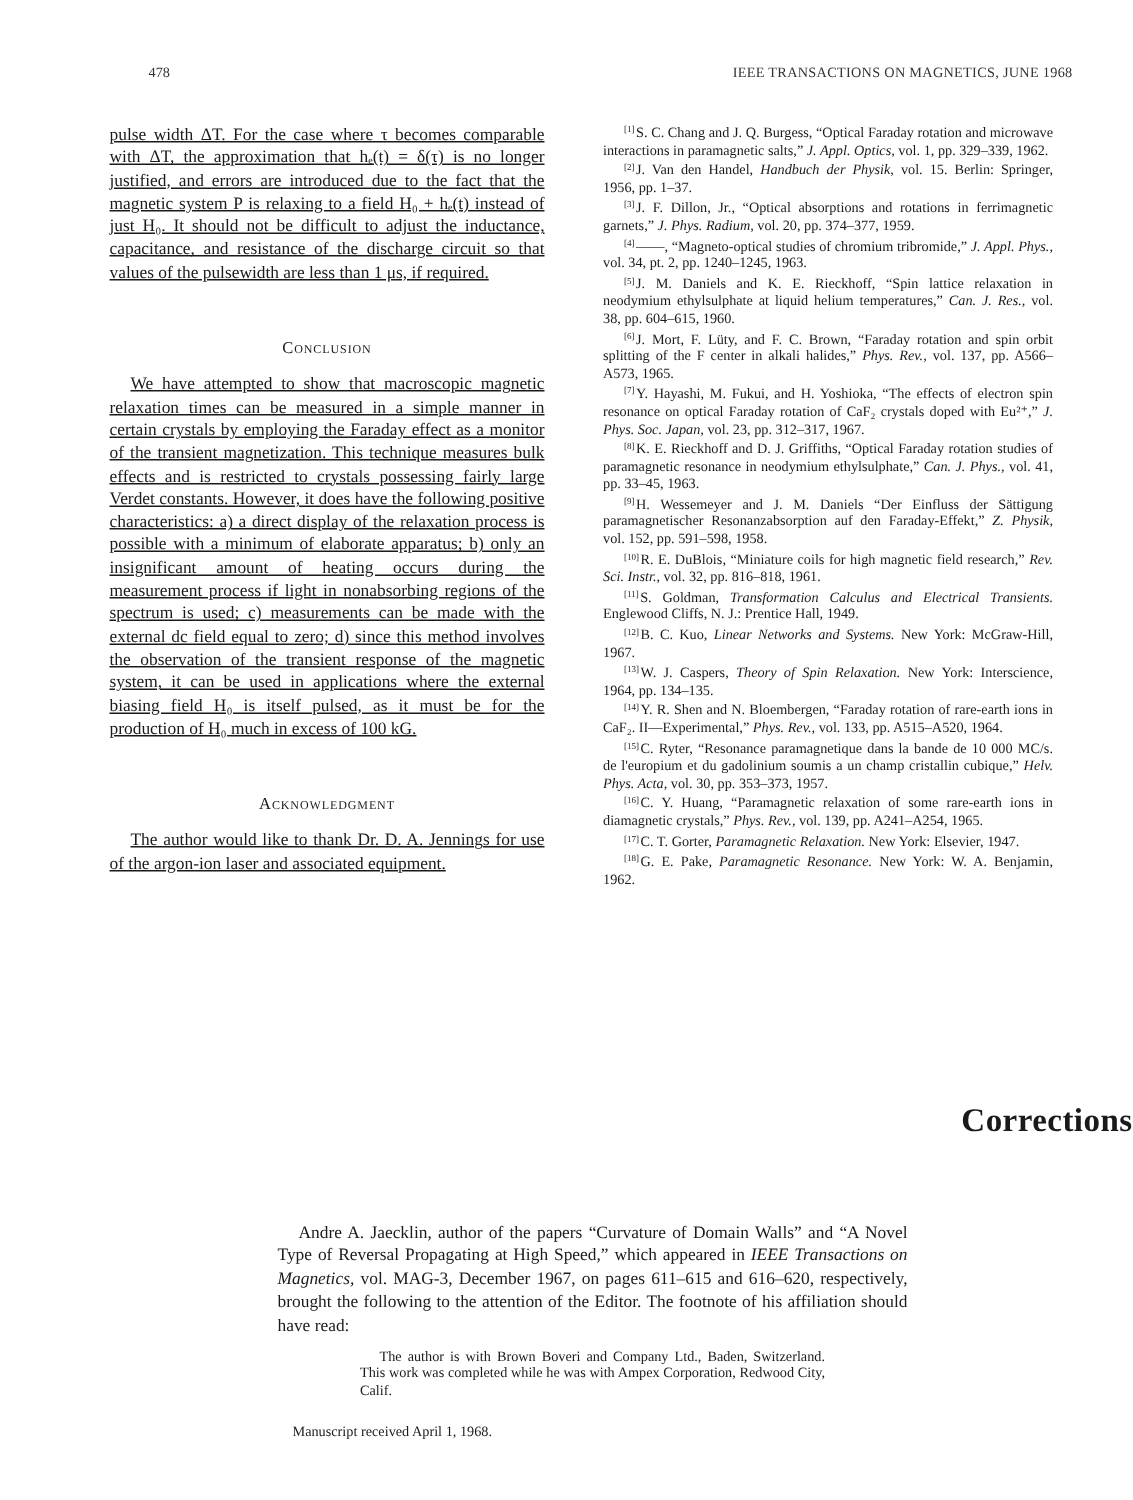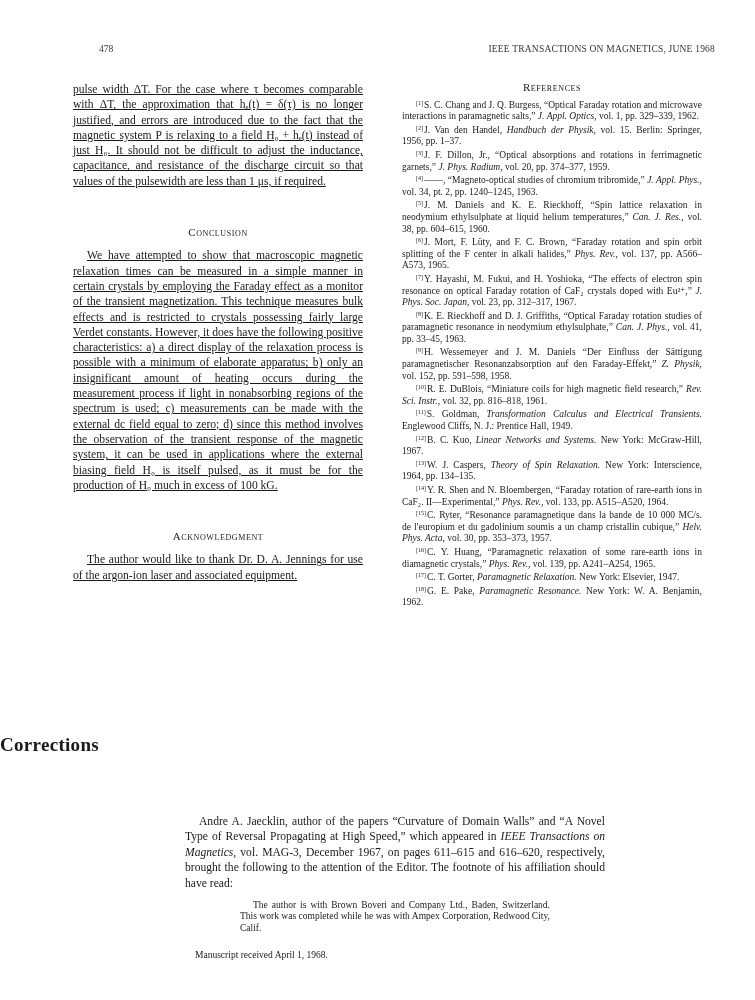--- a/index.html
+++ b/index.html
@@ -9,21 +9,21 @@
   .header .journal { position: absolute; right: 0; top: 0; font-variant: small-caps; letter-spacing: 0.2px; }
   .col-left { position: absolute; left: 73px; top: 82px; width: 290px; font-size: 11.6px; line-height: 15.3px; text-align: justify; }
   .col-left p { margin: 0; text-decoration: underline; }
   .col-left p.indent { text-indent: 14px; }
   .section-head { text-align: center; font-variant: small-caps; font-size: 11px; letter-spacing: 0.6px; margin: 36px 0 8px 0; }
   .col-right { position: absolute; left: 402px; top: 82px; width: 300px; font-size: 9.5px; line-height: 11.6px; text-align: justify; }
   .col-right .section-head { margin: 0 0 4px 0; font-size: 11px; }
   .ref { text-indent: 14px; margin: 0; }
   .ref sup { font-size: 6px; vertical-align: 3px; margin-right: 1px; }
   .ref i { font-style: italic; }
-  .corrections-title { position: absolute; top: 734px; left: 0; width: 755px; text-align: left; font-family: "Liberation Serif", serif; font-size: 19px; font-weight: bold; letter-spacing: 0.3px; }
+  .corrections-title { position: absolute; top: 734px; left: 0; width: 755px; text-align: right; font-family: "Liberation Serif", serif; font-size: 22px; font-weight: bold; letter-spacing: 0.3px; }
   .corr-body { position: absolute; left: 185px; top: 814px; width: 420px; font-size: 11.6px; line-height: 15.4px; text-align: justify; }
   .corr-body p { margin: 0; text-indent: 14px; }
   .corr-body i { font-style: italic; }
   .footnote-quote { position: absolute; left: 240px; top: 900px; width: 310px; font-size: 9.5px; line-height: 11.3px; text-align: justify; }
   .footnote-quote p { margin: 0; text-indent: 13px; }
   .manuscript { position: absolute; left: 195px; top: 950px; font-size: 9.5px; }
 </style>
 </head>
 <body>
 
@@ -34,21 +34,20 @@
 
 <div class="col-left">
   <p>pulse width ΔT. For the case where τ becomes comparable with ΔT, the approximation that hₑ(t) = δ(τ) is no longer justified, and errors are introduced due to the fact that the magnetic system P is relaxing to a field H₀ + hₑ(t) instead of just H₀. It should not be difficult to adjust the inductance, capacitance, and resistance of the discharge circuit so that values of the pulsewidth are less than 1 μs, if required.</p>
   <div class="section-head">Conclusion</div>
   <p class="indent">We have attempted to show that macroscopic magnetic relaxation times can be measured in a simple manner in certain crystals by employing the Faraday effect as a monitor of the transient magnetization. This technique measures bulk effects and is restricted to crystals possessing fairly large Verdet constants. However, it does have the following positive characteristics: a) a direct display of the relaxation process is possible with a minimum of elaborate apparatus; b) only an insignificant amount of heating occurs during the measurement process if light in nonabsorbing regions of the spectrum is used; c) measurements can be made with the external dc field equal to zero; d) since this method involves the observation of the transient response of the magnetic system, it can be used in applications where the external biasing field H₀ is itself pulsed, as it must be for the production of H₀ much in excess of 100 kG.</p>
   <div class="section-head">Acknowledgment</div>
   <p class="indent">The author would like to thank Dr. D. A. Jennings for use of the argon-ion laser and associated equipment.</p>
 </div>
 
 <div class="col-right">
-  <div class="section-head">References</div>
   <div id="ref-list">
       <p class="ref"><sup>[1]</sup><span>S. C. Chang and J. Q. Burgess, “Optical Faraday rotation and microwave interactions in paramagnetic salts,” </span><i>J. Appl. Optics,</i><span> vol. 1, pp. 329–339, 1962.</span></p>
       <p class="ref"><sup>[2]</sup><span>J. Van den Handel, </span><i>Handbuch der Physik,</i><span> vol. 15. Berlin: Springer, 1956, pp. 1–37.</span></p>
       <p class="ref"><sup>[3]</sup><span>J. F. Dillon, Jr., “Optical absorptions and rotations in ferrimagnetic garnets,” </span><i>J. Phys. Radium,</i><span> vol. 20, pp. 374–377, 1959.</span></p>
       <p class="ref"><sup>[4]</sup><span>——, “Magneto-optical studies of chromium tribromide,” </span><i>J. Appl. Phys.,</i><span> vol. 34, pt. 2, pp. 1240–1245, 1963.</span></p>
       <p class="ref"><sup>[5]</sup><span>J. M. Daniels and K. E. Rieckhoff, “Spin lattice relaxation in neodymium ethylsulphate at liquid helium temperatures,” </span><i>Can. J. Res.,</i><span> vol. 38, pp. 604–615, 1960.</span></p>
       <p class="ref"><sup>[6]</sup><span>J. Mort, F. Lüty, and F. C. Brown, “Faraday rotation and spin orbit splitting of the F center in alkali halides,” </span><i>Phys. Rev.,</i><span> vol. 137, pp. A566–A573, 1965.</span></p>
       <p class="ref"><sup>[7]</sup><span>Y. Hayashi, M. Fukui, and H. Yoshioka, “The effects of electron spin resonance on optical Faraday rotation of CaF₂ crystals doped with Eu²⁺,” </span><i>J. Phys. Soc. Japan,</i><span> vol. 23, pp. 312–317, 1967.</span></p>
       <p class="ref"><sup>[8]</sup><span>K. E. Rieckhoff and D. J. Griffiths, “Optical Faraday rotation studies of paramagnetic resonance in neodymium ethylsulphate,” </span><i>Can. J. Phys.,</i><span> vol. 41, pp. 33–45, 1963.</span></p>
       <p class="ref"><sup>[9]</sup><span>H. Wessemeyer and J. M. Daniels “Der Einfluss der Sättigung paramagnetischer Resonanzabsorption auf den Faraday-Effekt,” </span><i>Z. Physik,</i><span> vol. 152, pp. 591–598, 1958.</span></p>

